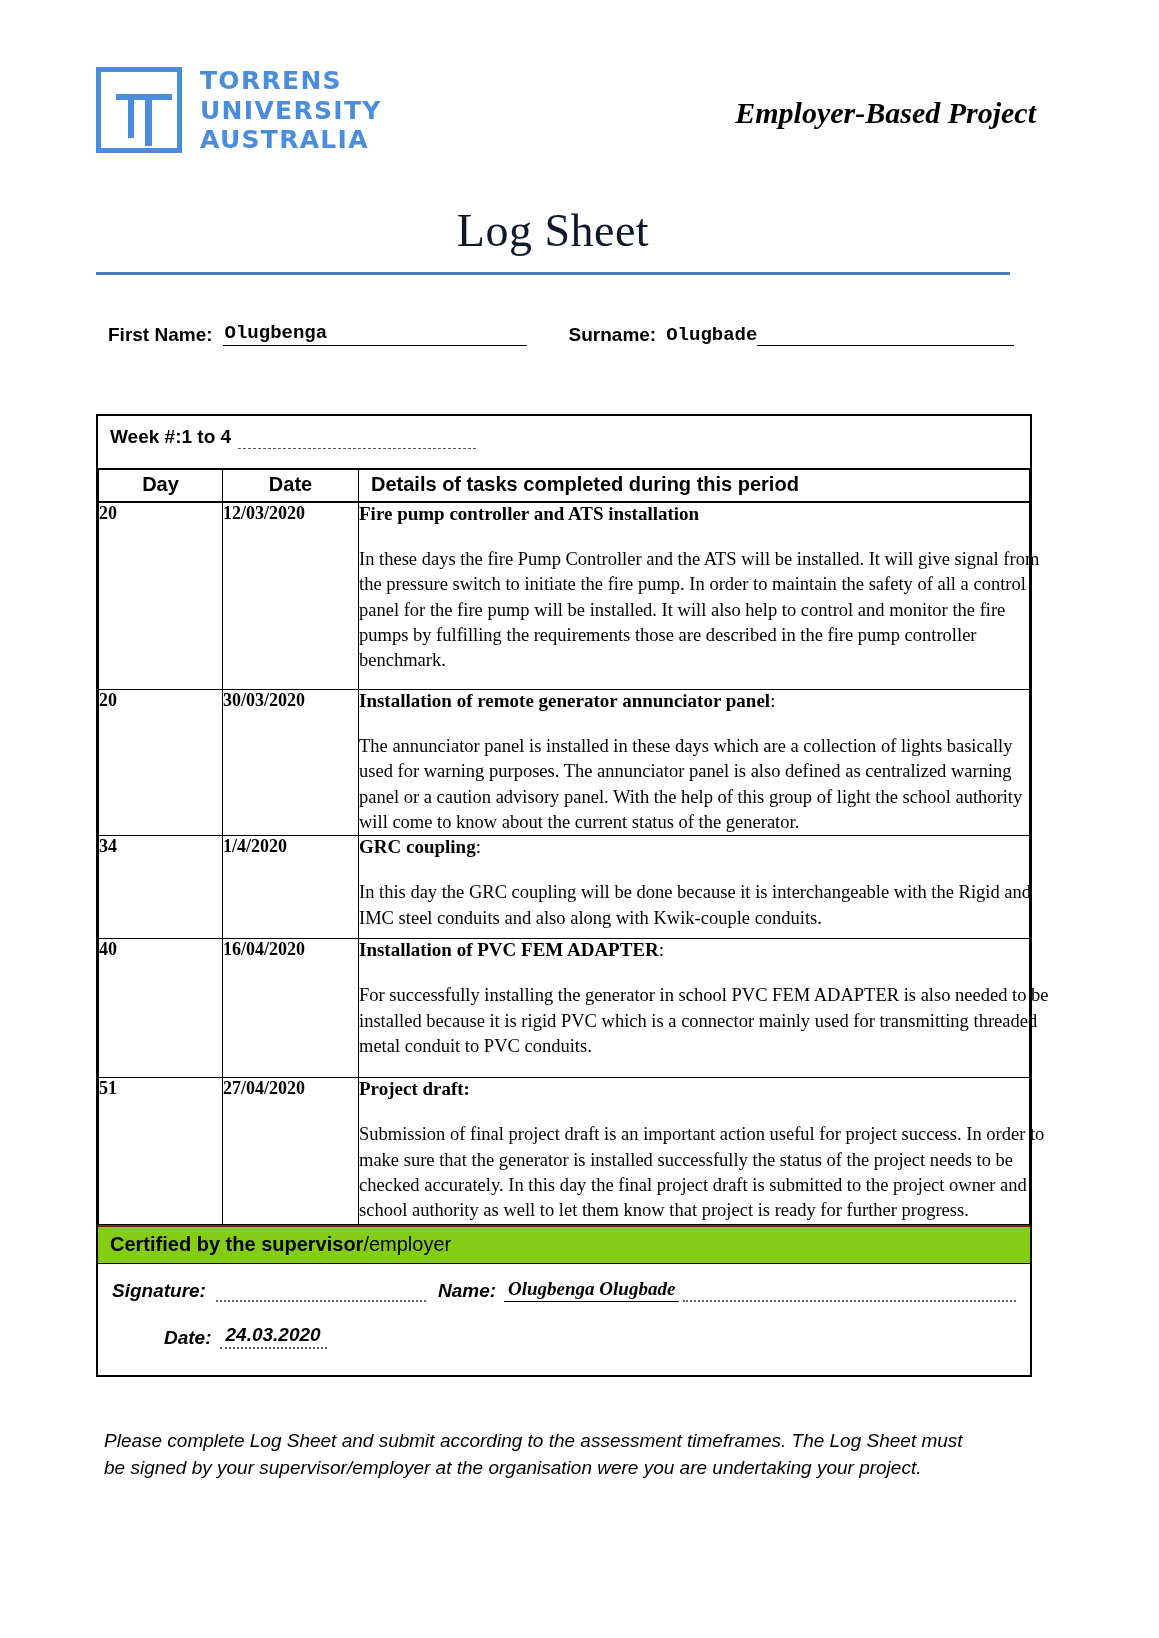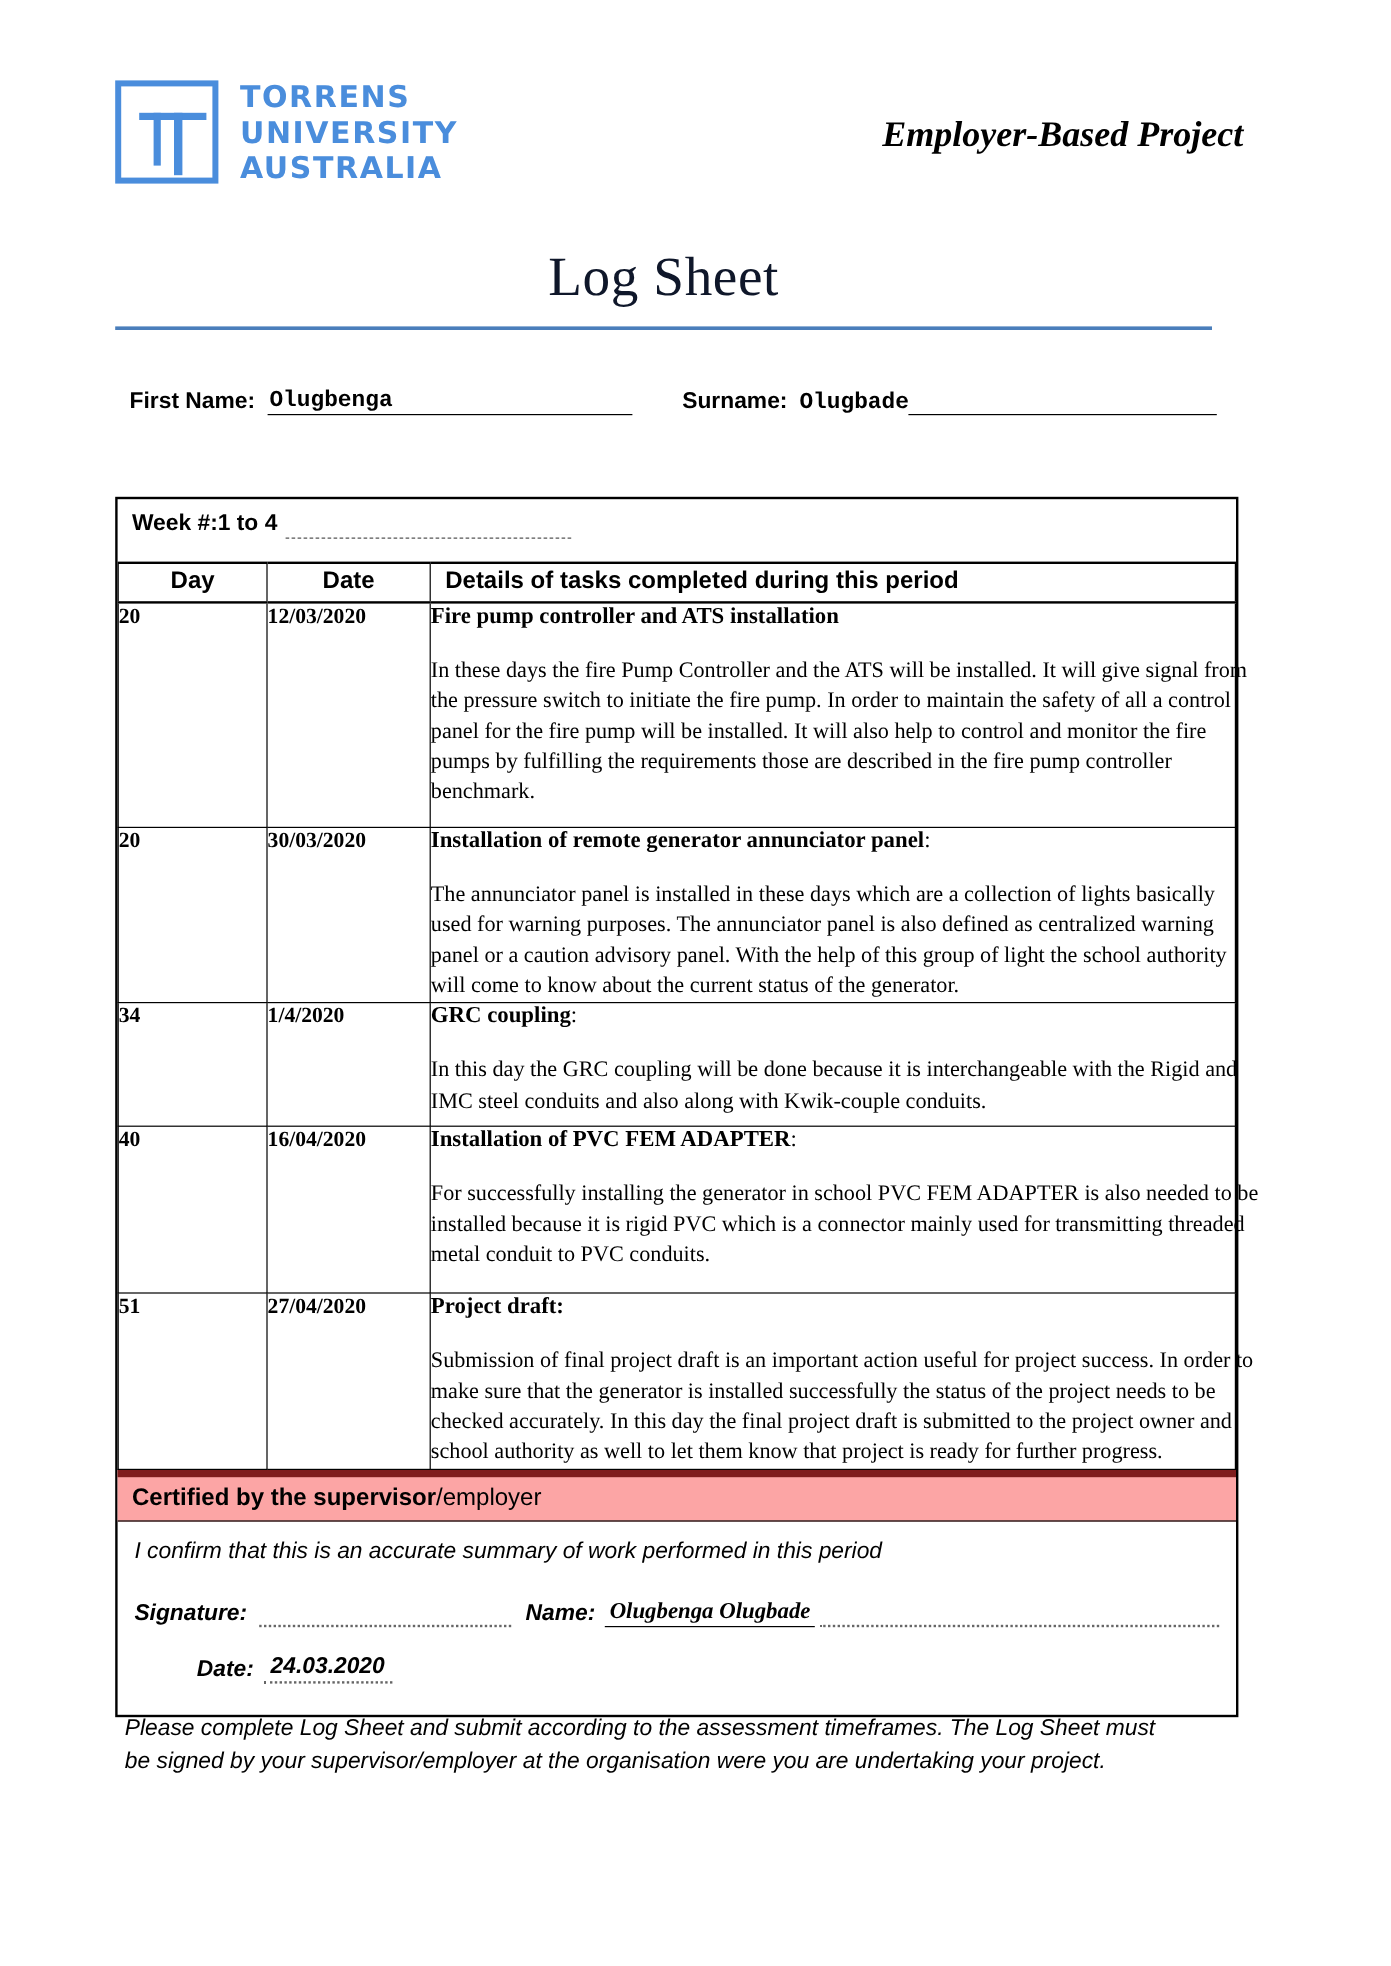--- a/index.html
+++ b/index.html
@@ -233,22 +233,22 @@
     width: 690px;
   }
   tr.r1 td { height: 186px; }
   tr.r2 td { height: 142px; }
   tr.r3 td { height: 102px; }
   tr.r4 td { height: 138px; }
   tr.r5 td { height: 140px; }
 
   
   .cert-bar {
-    background: #fca5a5;
-    border-top: 6px solid #7f1d1d;
+    background: #84cc16;
+    border-top: 2px solid #7f1d1d;
     border-bottom: 1px solid #000;
     padding: 6px 0 7px 12px;
     font-family: "Liberation Sans", sans-serif;
     font-size: 20px;
   }
   .cert-bar b { font-weight: bold; }
   .cert-bar span.light { font-weight: normal; }
 
   .cert-body {
     padding: 14px 0 26px 14px;
@@ -421,21 +421,20 @@
           </td>
         </tr>
       </tbody>
     </table>
 
     <div class="cert-bar">
       <b>Certified by the supervisor</b><span class="light">/employer</span>
     </div>
 
     <div class="cert-body">
-      <div class="confirm-line">I confirm that this is an accurate summary of work performed in this period</div>
 
       <div class="sig-row">
         <span class="sig-lbl">Signature:</span>
         <span class="dot-fill sig-blank"></span>
         <span class="sig-lbl">Name:</span>
         <span class="name-val">Olugbenga Olugbade</span>
         <span class="name-tail"></span>
       </div>
 
       <div class="date-row">

